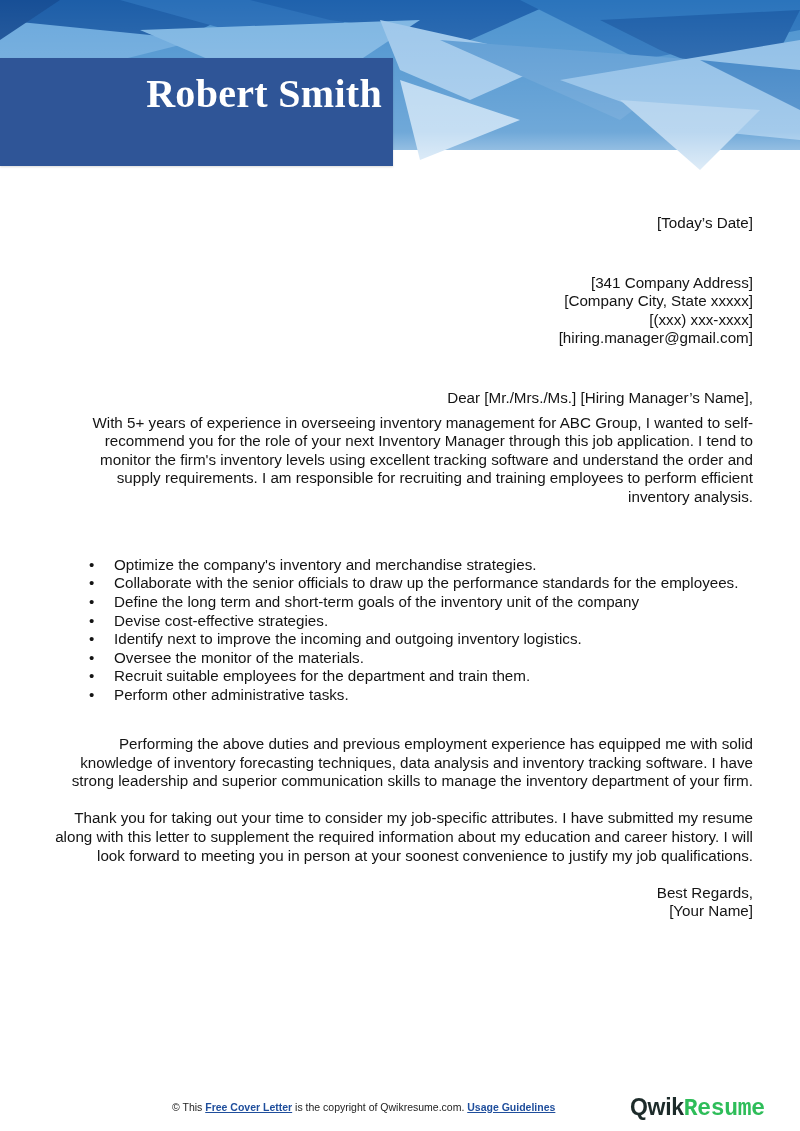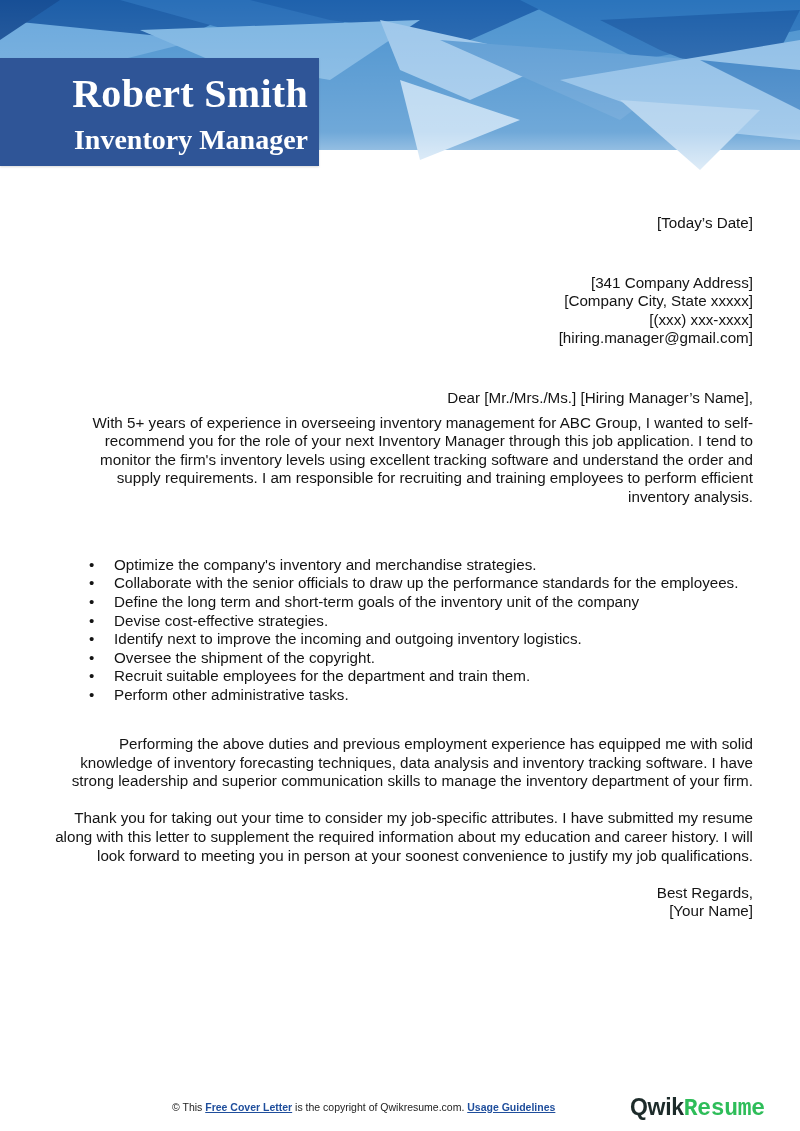--- a/index.html
+++ b/index.html
@@ -8,21 +8,21 @@
     background: #ffffff;
     font-family: "Liberation Sans", sans-serif;
     color: #111;
   }
   .bg-header {
     position: absolute; left: 0; top: 0; width: 800px; height: 240px;
     overflow: hidden;
   }
   .bg-header svg { display: block; }
   .name-banner {
-    position: absolute; left: 0; top: 58px; width: 319px; height: 108px;
+    position: absolute; left: 0; top: 58px; width: 393px; height: 108px;
     background: #2f5597;
     box-shadow: 0 1px 2px rgba(0,0,0,0.15);
   }
   .name {
     position: absolute; right: 11px; top: 12px;
     font-family: "Liberation Serif", "DejaVu Serif", serif;
     font-weight: bold; font-size: 40px; color: #fff; letter-spacing: 0.3px;
     white-space: nowrap;
   }
   .title {
@@ -83,21 +83,20 @@
     <polygon points="400,80 520,120 420,160" fill="#b7d6f0"></polygon>
     <polygon points="620,100 760,110 700,170" fill="#a9cdec"></polygon>
     <polygon points="700,60 800,70 800,110" fill="#3a81c4"></polygon>
     <polygon points="0,0 60,0 0,40" fill="#174f96"></polygon>
     <rect x="0" y="0" width="800" height="240" fill="url(#fade)"></rect>
   </svg>
 </div>
 
 <div class="name-banner">
   <div class="name">Robert Smith</div>
-  <div class="title">Inventory Manager</div>
 </div>
 
 <div class="letter">
   <p>[Today’s Date]</p>
   <div class="gap-date"></div>
   <div class="gap-small"></div>
   <p>[341 Company Address]</p>
   <p>[Company City, State xxxxx]</p>
   <p>[(xxx) xxx-xxxx]</p>
   <p>[hiring.manager@gmail.com]</p>
@@ -107,21 +106,21 @@
   <div style="height:6px"></div>
   <p>With 5+ years of experience in overseeing inventory management for ABC Group, I wanted to self-recommend you for the role of your next Inventory Manager through this job application. I tend to monitor the firm's inventory levels using excellent tracking software and understand the order and supply requirements. I am responsible for recruiting and training employees to perform efficient inventory analysis.</p>
   <div class="gap-para"></div>
   <div class="gap-para"></div>
   <ul class="duties">
     <li>Optimize the company's inventory and merchandise strategies.</li>
     <li>Collaborate with the senior officials to draw up the performance standards for the employees.</li>
     <li>Define the long term and short-term goals of the inventory unit of the company</li>
     <li>Devise cost-effective strategies.</li>
     <li>Identify next to improve the incoming and outgoing inventory logistics.</li>
-    <li>Oversee the shipment of the copyright.</li>
+    <li>Oversee the monitor of the materials.</li>
     <li>Recruit suitable employees for the department and train them.</li>
     <li>Perform other administrative tasks.</li>
   </ul>
   <div class="gap-para"></div>
   <p>Performing the above duties and previous employment experience has equipped me with solid knowledge of inventory forecasting techniques, data analysis and inventory tracking software. I have strong leadership and superior communication skills to manage the inventory department of your firm.</p>
   <div class="gap-para"></div>
   <p>Thank you for taking out your time to consider my job-specific attributes. I have submitted my resume along with this letter to supplement the required information about my education and career history. I will look forward to meeting you in person at your soonest convenience to justify my job qualifications.</p>
   <div class="gap-para"></div>
   <p>Best Regards,</p>
   <p>[Your Name]</p>

